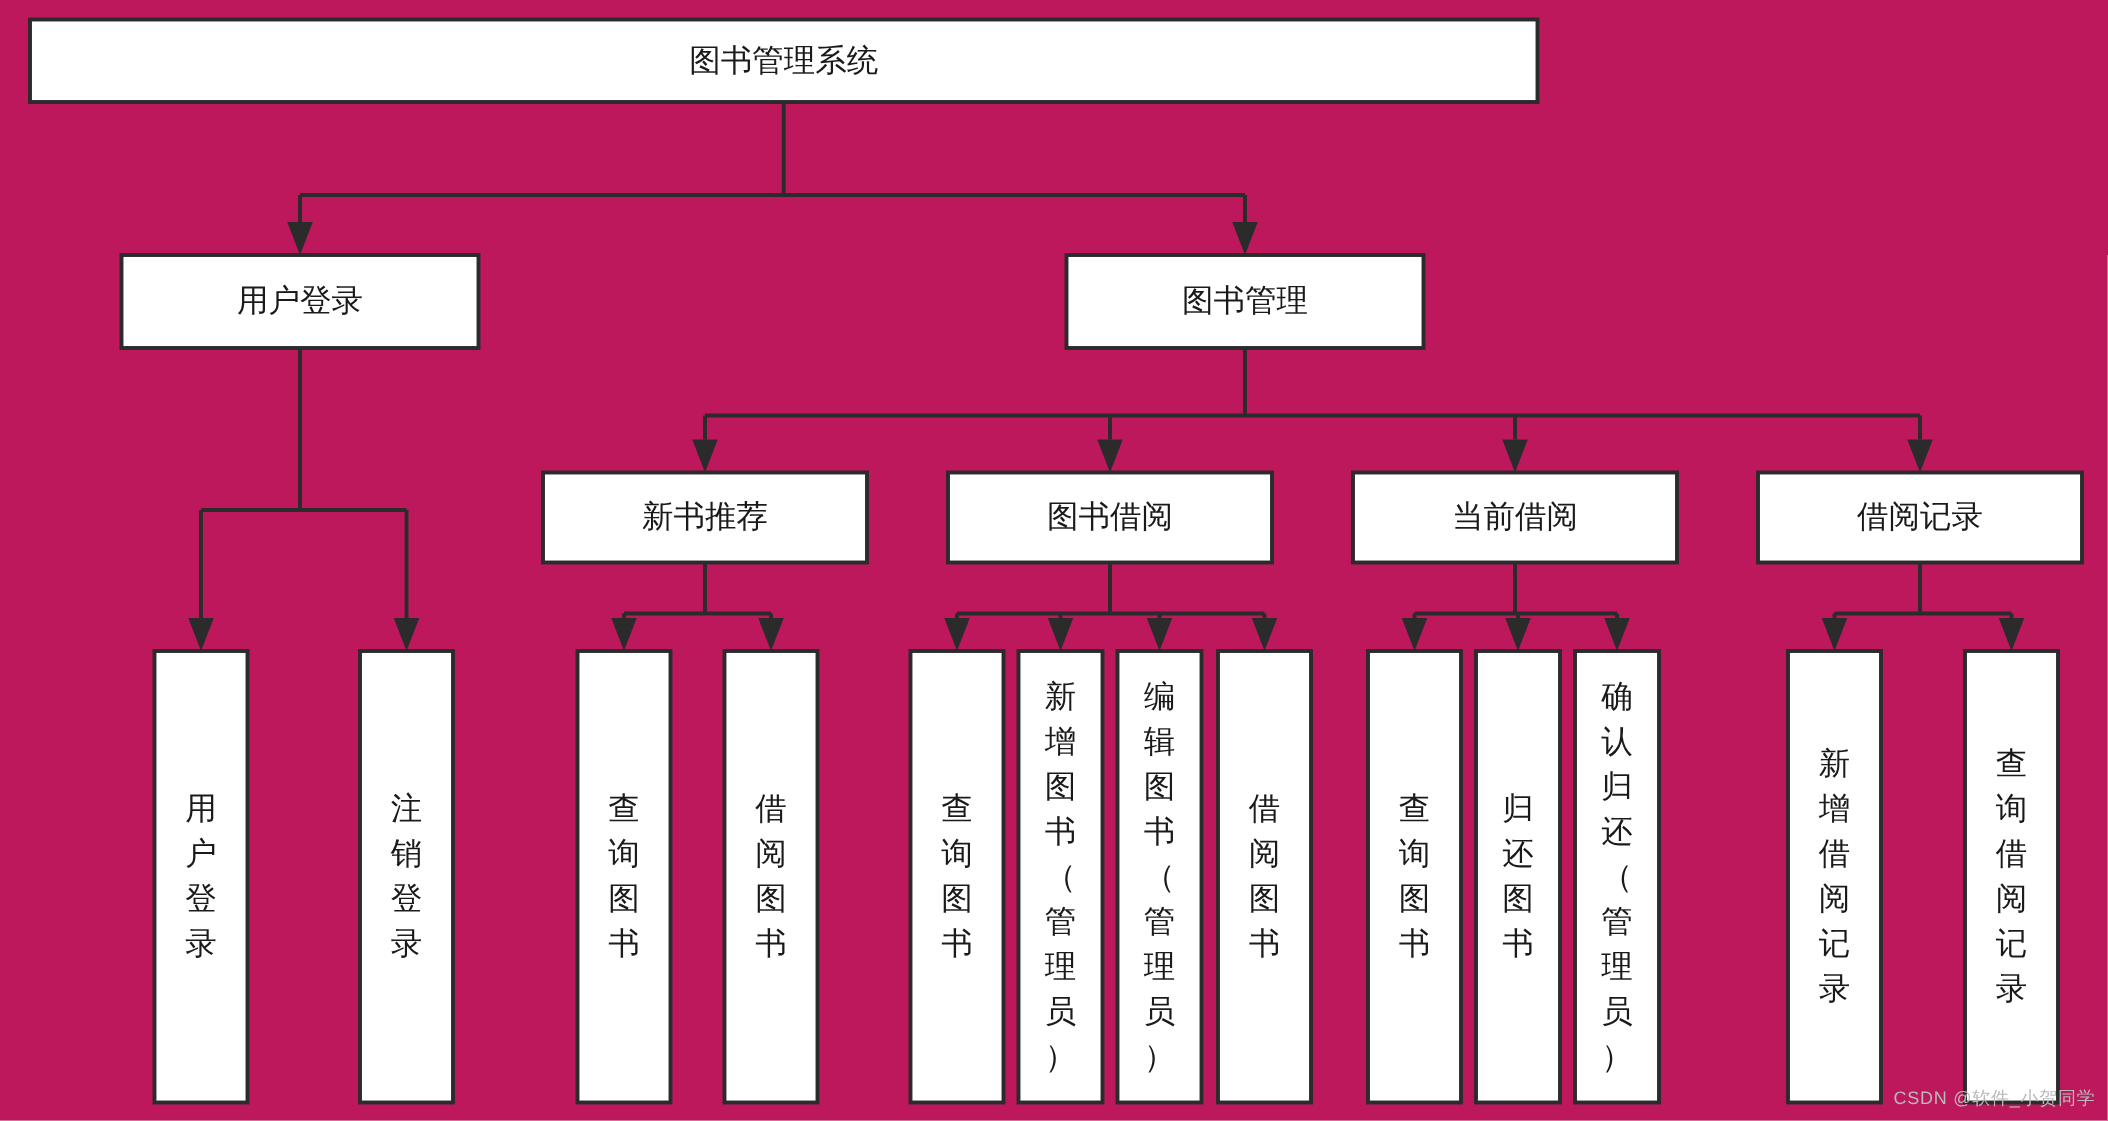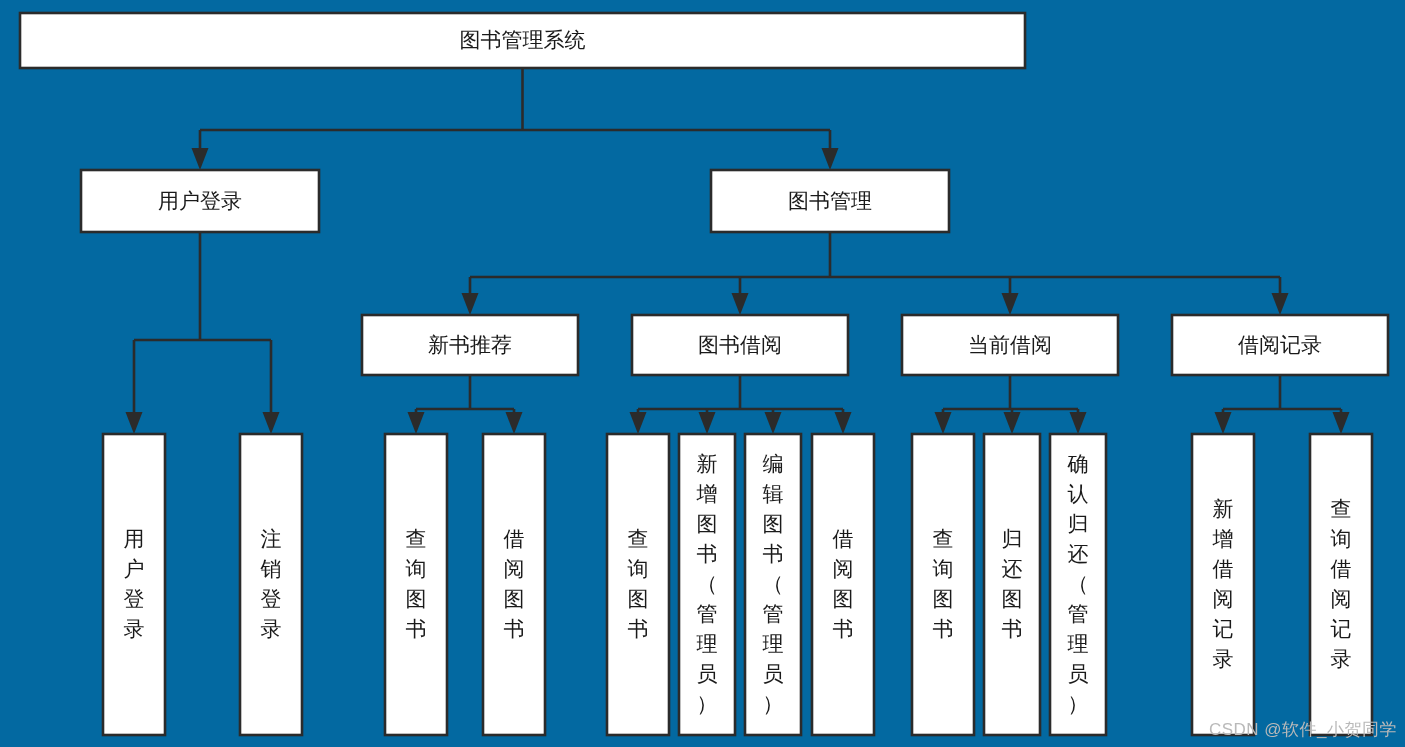--- a/index.html
+++ b/index.html
@@ -10,21 +10,21 @@
   body {
     width: 1405px;
     height: 747px;
     font-family: "Liberation Sans", "DejaVu Sans", sans-serif;
     overflow: hidden;
   }
   #diagram-root {
     position: relative;
     width: 1405px;
     height: 747px;
-    background: #0369a1;
+    background: #be185d;
   }
   svg#flow-svg {
     position: absolute;
     top: 0;
     left: 0;
     width: 1405px;
     height: 747px;
     display: block;
   }
   .node-box {
@@ -53,21 +53,21 @@
     font-family: "Liberation Sans", "DejaVu Sans", sans-serif;
     font-size: 21px;
     fill: #1a1a1a;
     text-anchor: middle;
   }
   .watermark-text {
     position: absolute;
     right: 8px;
     bottom: 6px;
     font-family: "Liberation Sans", "DejaVu Sans", sans-serif;
-    font-size: 17px;
+    font-size: 12px;
     color: #b9b9b9;
     white-space: nowrap;
     letter-spacing: 0.5px;
     user-select: none;
   }
 </style>
 </head>
 <body>
 
 <div id="diagram-root">

